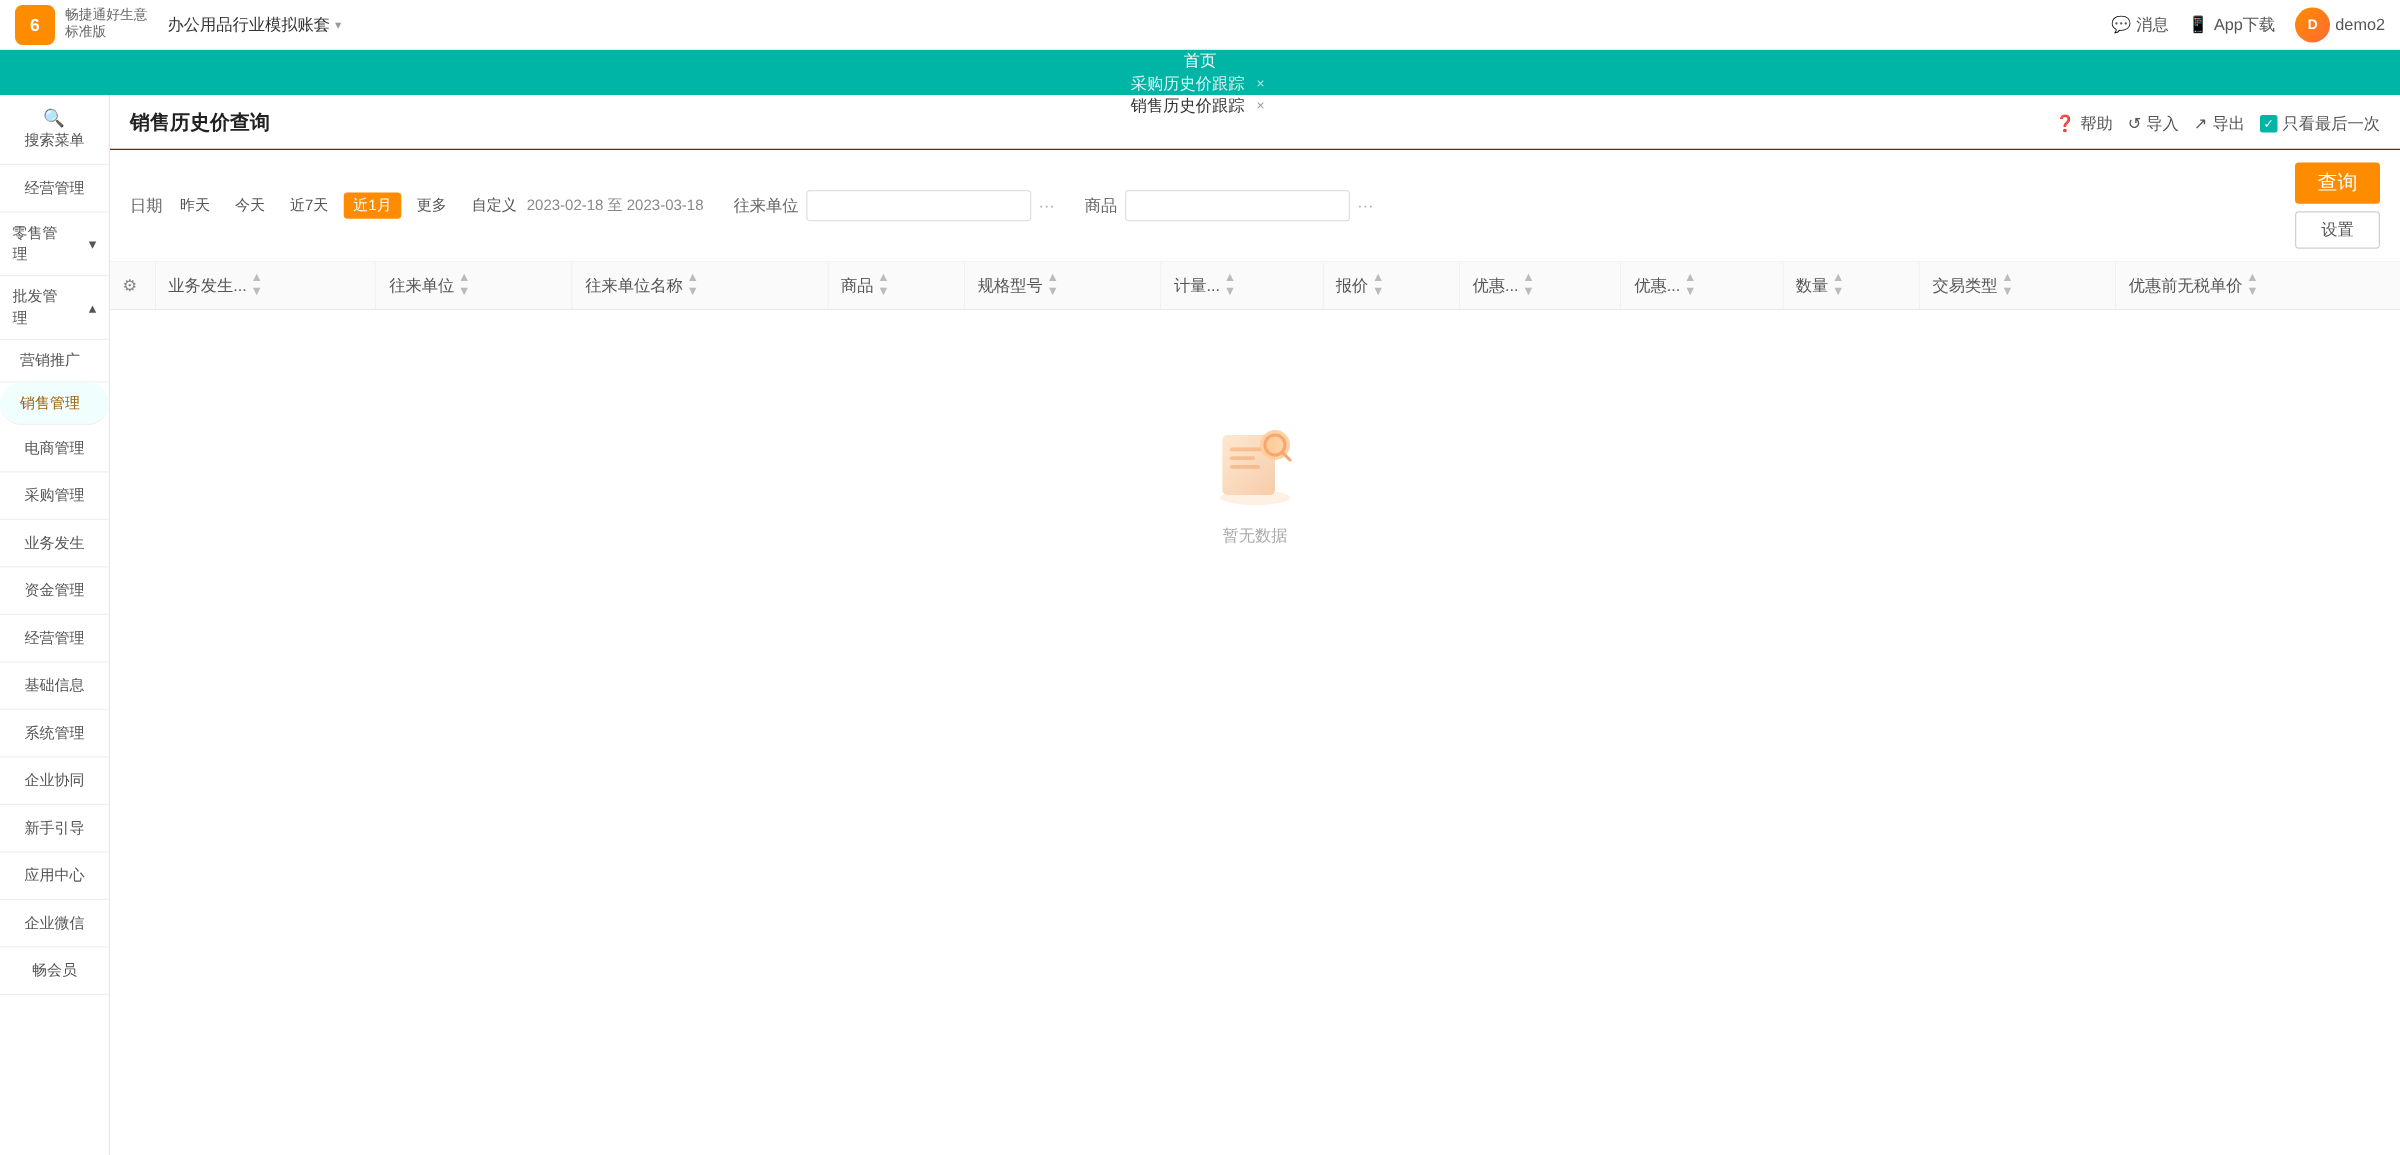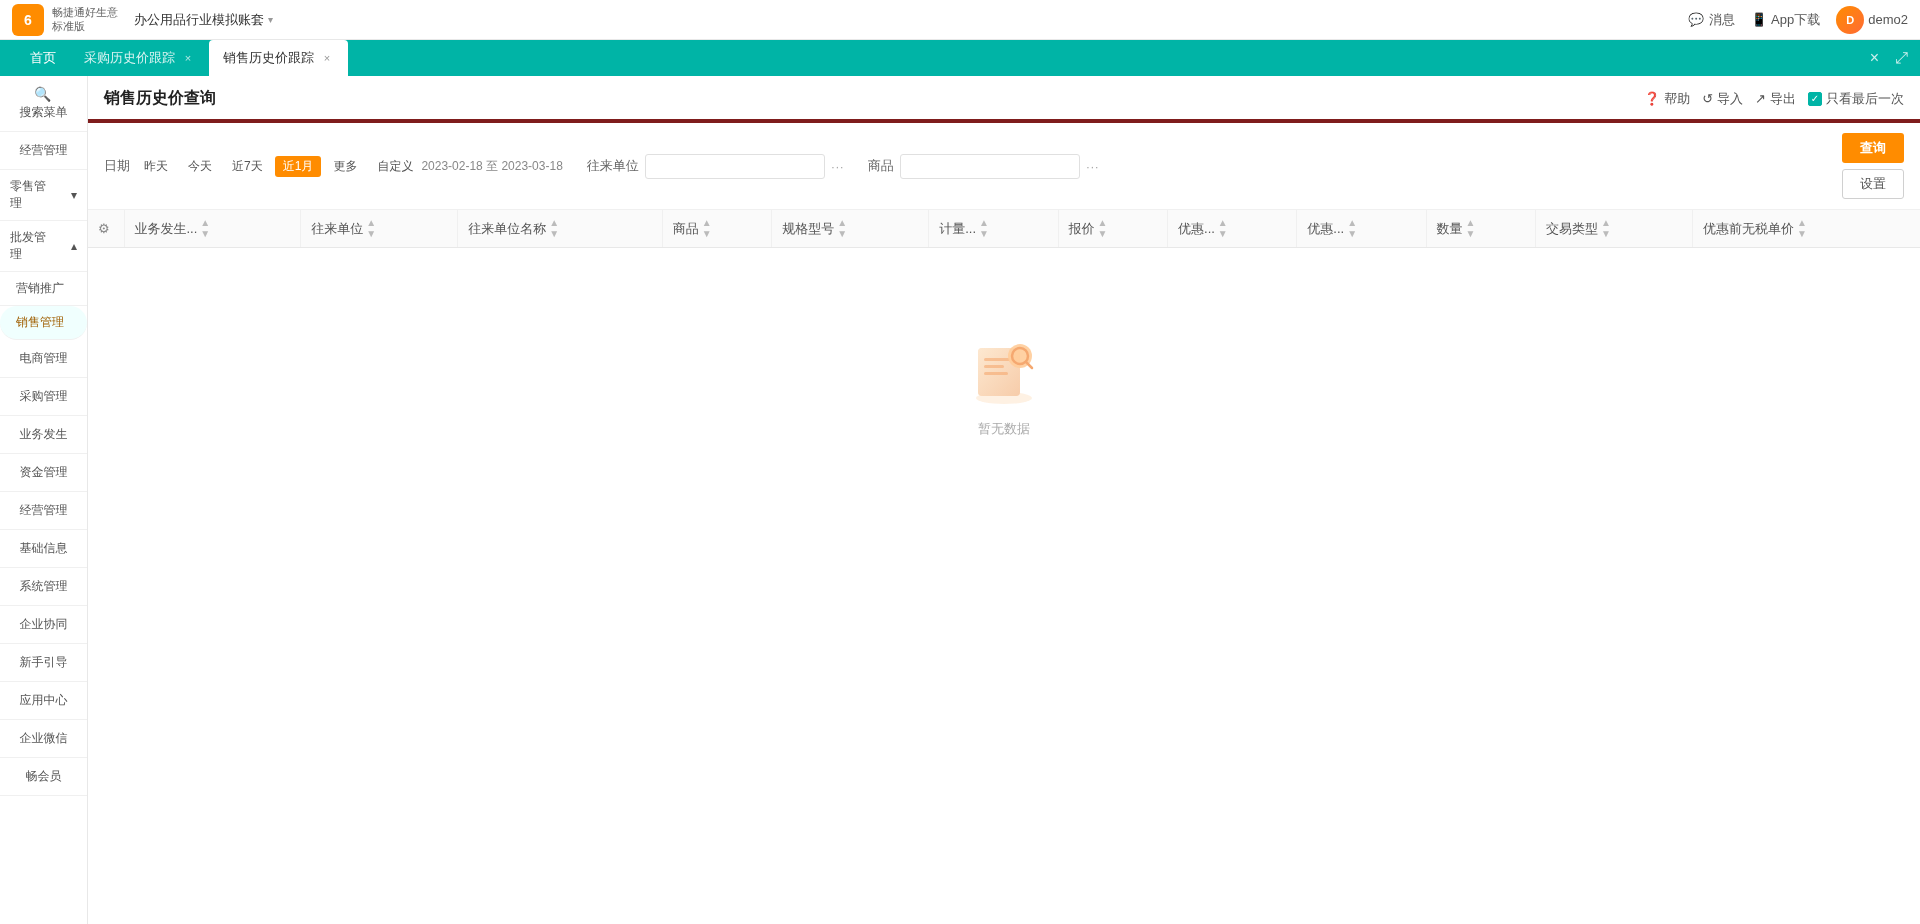--- a/index.html
+++ b/index.html
@@ -41,21 +41,22 @@
       color: white; font-size: 11px; font-weight: bold;
     }
 
     
     .tab-bar {
       height: 36px;
       background: #00b4a6;
       display: flex;
       align-items: center;
       flex-shrink: 0;
-      padding-left: 16px;
+      padding-left: 0;
+      flex-direction: column;
     }
     .tab {
       height: 36px;
       display: flex; align-items: center;
       padding: 0 14px;
       font-size: 13px;
       cursor: pointer;
       gap: 6px;
       position: relative;
       color: rgba(255,255,255,0.85);
@@ -131,21 +132,21 @@
       display: flex;
       flex-direction: column;
       overflow: hidden;
       background: #f5f7fa;
     }
 
     
     .page-header {
       background: #fff;
       padding: 12px 16px 0 16px;
-      border-bottom: 4px solid #7f1d1d;
+      border-bottom: 1px solid #7f1d1d;
       flex-shrink: 0;
     }
     .page-title-row {
       display: flex;
       align-items: center;
       justify-content: space-between;
       margin-bottom: 10px;
     }
     .page-title { font-size: 16px; font-weight: 600; color: #222; }
     .page-actions { display: flex; align-items: center; gap: 12px; }
@@ -192,23 +193,23 @@
       background: #fff;
       width: 180px;
     }
     .filter-ellipsis { color: #aaa; font-size: 13px; }
     .query-btn {
       background: #ff8c00;
       color: #fff;
       border: none;
       border-radius: 3px;
       padding: 6px 18px;
-      font-size: 13px;
-      cursor: pointer;
-      font-weight: 700;
+      font-size: 16px;
+      cursor: pointer;
+      font-weight: 400;
     }
     .settings-btn {
       background: #fff;
       color: #555;
       border: 1px solid #d0d0d0;
       border-radius: 3px;
       padding: 5px 14px;
       font-size: 13px;
       cursor: pointer;
     }

